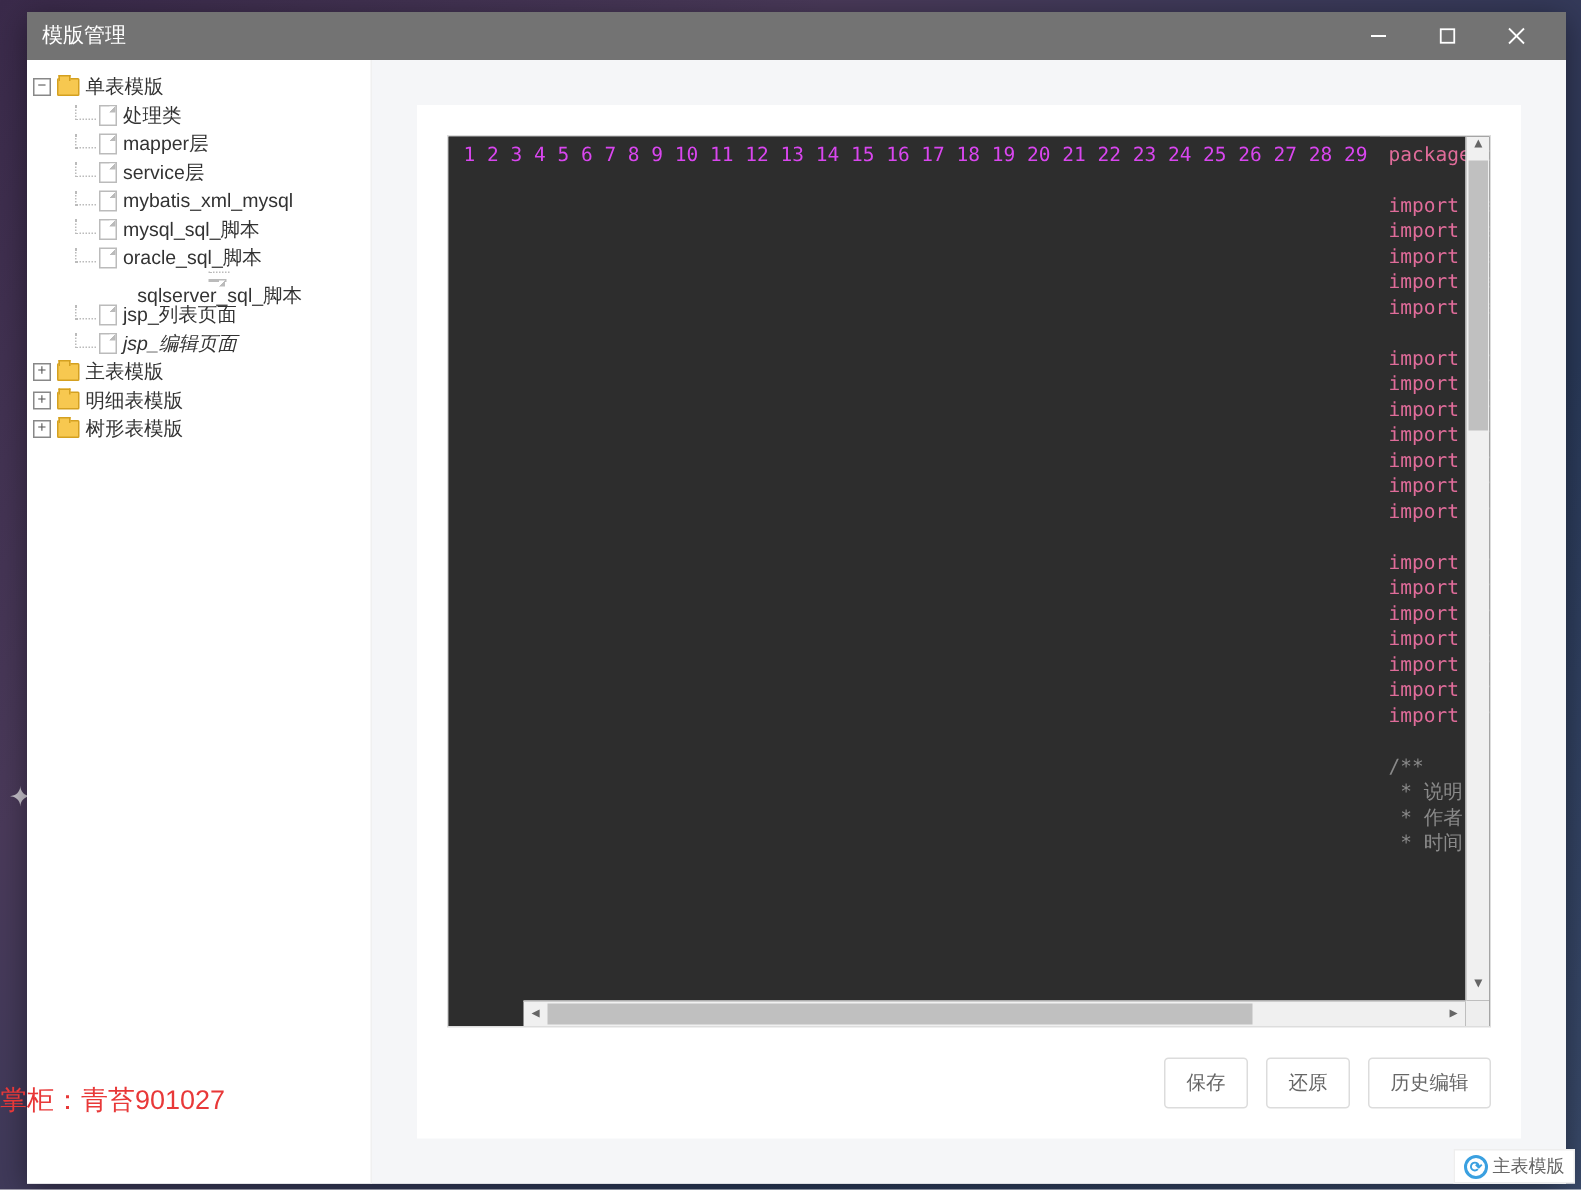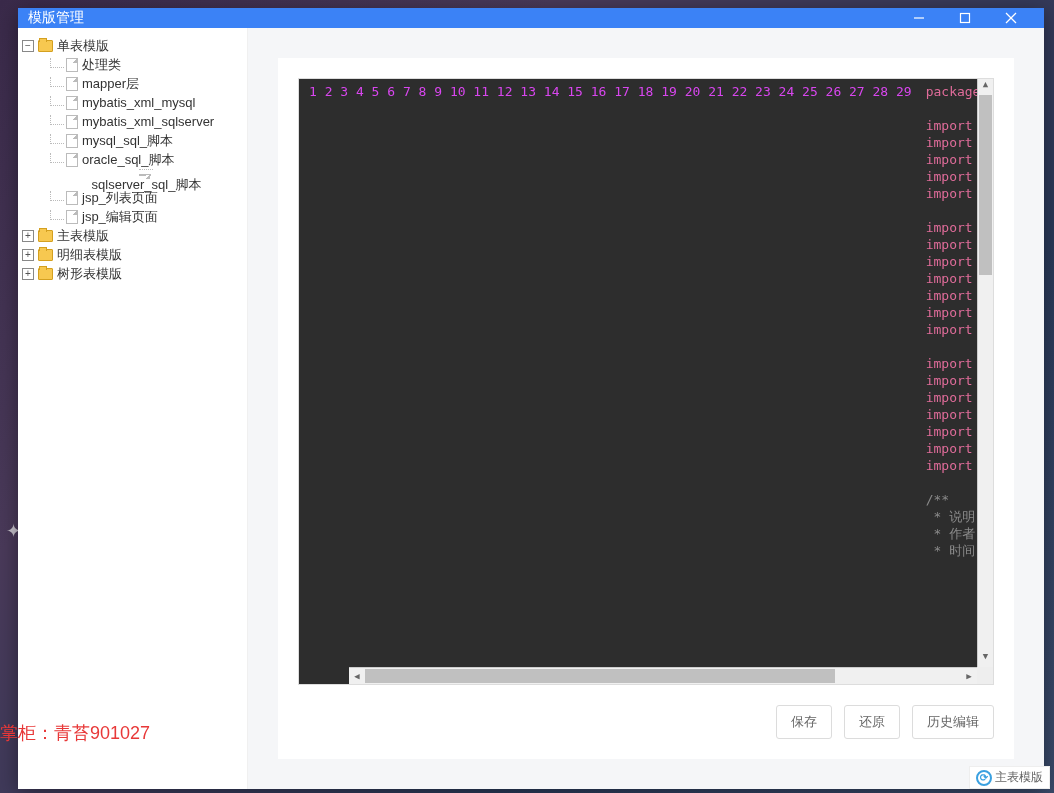--- a/index.html
+++ b/index.html
@@ -15,23 +15,23 @@
 .star { position: absolute; color: white; font-size: 18px; opacity: 0.7; }
 .window {
   position: absolute;
   left: 18px; top: 8px; right: 10px; bottom: 4px;
   background: #f5f6f8;
   display: flex;
   flex-direction: column;
   box-shadow: 0 4px 20px rgba(0,0,0,0.4);
 }
 .titlebar {
-  background: #3b82f6;
+  background: #737373;
   color: #fff;
-  height: 20px;
+  height: 32px;
   display: flex;
   align-items: center;
   padding: 0 10px;
   font-size: 14px;
 }
 .titlebar .title { flex: 1; }
 .win-controls { display: flex; gap: 0; }
 .win-btn {
   width: 46px; height: 36px;
   display: flex; align-items: center; justify-content: center;
@@ -173,48 +173,48 @@
           <span>处理类</span>
         </div>
         <div class="tree-row" style="padding-left: 28px;">
           <span style="display: inline-block; width: 14px; border-left: 1px dotted rgb(187, 187, 187); border-bottom: 1px dotted rgb(187, 187, 187); height: 10px; margin-bottom: 4px; margin-right: 2px;"></span>
           <span class="file-icon"></span>
           <span>mapper层</span>
         </div>
         <div class="tree-row" style="padding-left: 28px;">
           <span style="display: inline-block; width: 14px; border-left: 1px dotted rgb(187, 187, 187); border-bottom: 1px dotted rgb(187, 187, 187); height: 10px; margin-bottom: 4px; margin-right: 2px;"></span>
           <span class="file-icon"></span>
+          <span>service层</span>
+        </div>
+        <div class="tree-row" style="padding-left: 28px;">
+          <span style="display: inline-block; width: 14px; border-left: 1px dotted rgb(187, 187, 187); border-bottom: 1px dotted rgb(187, 187, 187); height: 10px; margin-bottom: 4px; margin-right: 2px;"></span>
+          <span class="file-icon"></span>
           <span>mybatis_xml_mysql</span>
         </div>
         <div class="tree-row" style="padding-left: 28px;">
           <span style="display: inline-block; width: 14px; border-left: 1px dotted rgb(187, 187, 187); border-bottom: 1px dotted rgb(187, 187, 187); height: 10px; margin-bottom: 4px; margin-right: 2px;"></span>
           <span class="file-icon"></span>
-          <span>mybatis_xml_sqlserver</span>
-        </div>
-        <div class="tree-row" style="padding-left: 28px;">
-          <span style="display: inline-block; width: 14px; border-left: 1px dotted rgb(187, 187, 187); border-bottom: 1px dotted rgb(187, 187, 187); height: 10px; margin-bottom: 4px; margin-right: 2px;"></span>
-          <span class="file-icon"></span>
           <span>mysql_sql_脚本</span>
         </div>
         <div class="tree-row" style="padding-left: 28px;">
           <span style="display: inline-block; width: 14px; border-left: 1px dotted rgb(187, 187, 187); border-bottom: 1px dotted rgb(187, 187, 187); height: 10px; margin-bottom: 4px; margin-right: 2px;"></span>
           <span class="file-icon"></span>
           <span>oracle_sql_脚本</span>
         </div>
         <div class="tree-row" style="padding-left: 28px; flex-direction: column;">
           <span style="display: inline-block; width: 14px; border-left: 1px dotted rgb(187, 187, 187); border-bottom: 1px dotted rgb(187, 187, 187); height: 10px; margin-bottom: 4px; margin-right: 2px;"></span>
           <span class="file-icon"></span>
           <span>sqlserver_sql_脚本</span>
         </div>
         <div class="tree-row" style="padding-left: 28px;">
           <span style="display: inline-block; width: 14px; border-left: 1px dotted rgb(187, 187, 187); border-bottom: 1px dotted rgb(187, 187, 187); height: 10px; margin-bottom: 4px; margin-right: 2px;"></span>
           <span class="file-icon"></span>
           <span>jsp_列表页面</span>
         </div>
-        <div class="tree-row" style="padding-left: 28px;">
+        <div class="tree-row" style="padding-left: 28px; font-style: italic;">
           <span style="display: inline-block; width: 14px; border-left: 1px dotted rgb(187, 187, 187); border-bottom: 1px dotted rgb(187, 187, 187); height: 10px; margin-bottom: 4px; margin-right: 2px;"></span>
           <span class="file-icon"></span>
           <span>jsp_编辑页面</span>
         </div>
         <div class="tree-row">
           <span class="expander">+</span>
           <span class="folder-icon"></span>
           <span>主表模版</span>
         </div>
         <div class="tree-row">

